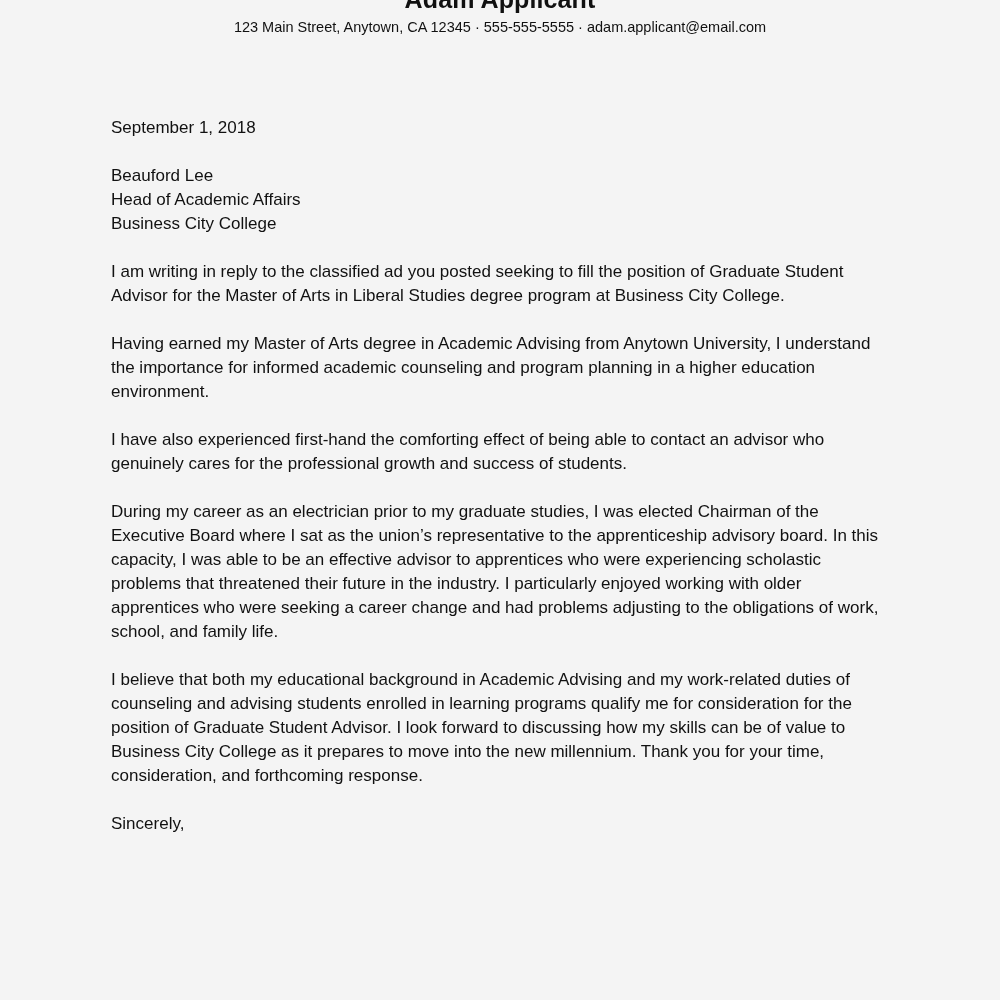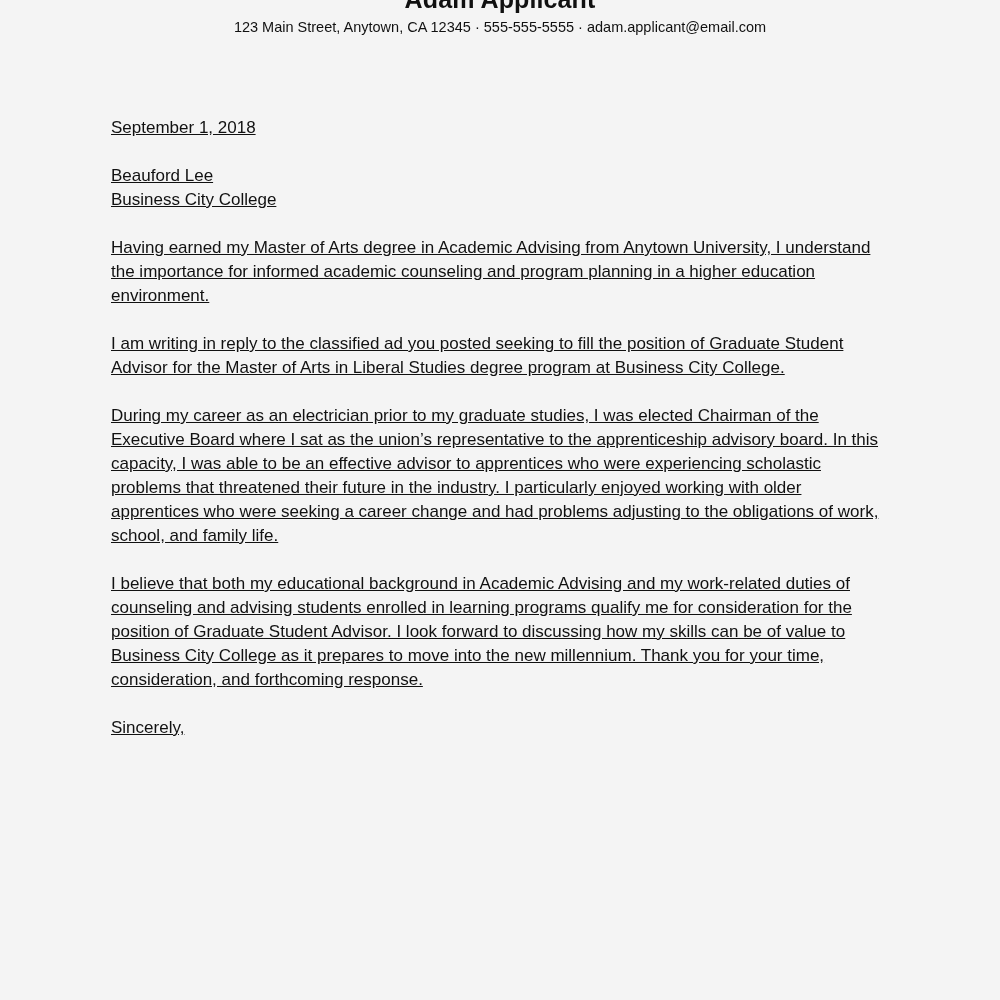--- a/index.html
+++ b/index.html
@@ -47,21 +47,20 @@
     padding-top: 3px;
     white-space: nowrap;
   }
 
   
   .letter {
     position: absolute;
     left: 111px;
     top: 116px;
     width: 768px;
-    text-decoration: underline;
   }
 
   .line,
   .para {
     font-size: 17px;
     line-height: 24px;
     color: #111111;
     margin: 0;
   }
 
@@ -95,28 +94,30 @@
   </div>
 
   <div class="letter">
 
     <div class="date-block">
       <div class="line">September 1, 2018</div>
     </div>
 
     <div class="block address-block">
       <div class="line">Beauford Lee</div>
+      <div class="line">Head of Academic Affairs</div>
       <div class="line">Business City College</div>
     </div>
 
 
+    <p class="para block">I am writing in reply to the classified ad you posted seeking to fill the position of Graduate Student Advisor for the Master of Arts in Liberal Studies degree program at Business City College.</p>
+
     <p class="para block">Having earned my Master of Arts degree in Academic Advising from Anytown University, I understand the importance for informed academic counseling and program planning in a higher education environment.</p>
 
-    <p class="para block">I am writing in reply to the classified ad you posted seeking to fill the position of Graduate Student Advisor for the Master of Arts in Liberal Studies degree program at Business City College.</p>
-
+    <p class="para block">I have also experienced first-hand the comforting effect of being able to contact an advisor who genuinely cares for the professional growth and success of students.</p>
 
     <p class="para block">During my career as an electrician prior to my graduate studies, I was elected Chairman of the Executive Board where I sat as the union’s representative to the apprenticeship advisory board. In this capacity, I was able to be an effective advisor to apprentices who were experiencing scholastic problems that threatened their future in the industry. I particularly enjoyed working with older apprentices who were seeking a career change and had problems adjusting to the obligations of work, school, and family life.</p>
 
     <p class="para block">I believe that both my educational background in Academic Advising and my work-related duties of counseling and advising students enrolled in learning programs qualify me for consideration for the position of Graduate Student Advisor. I look forward to discussing how my skills can be of value to Business City College as it prepares to move into the new millennium. Thank you for your time, consideration, and forthcoming response.</p>
 
     <div class="block">
       <div class="line">Sincerely,</div>
     </div>
 
   </div>

